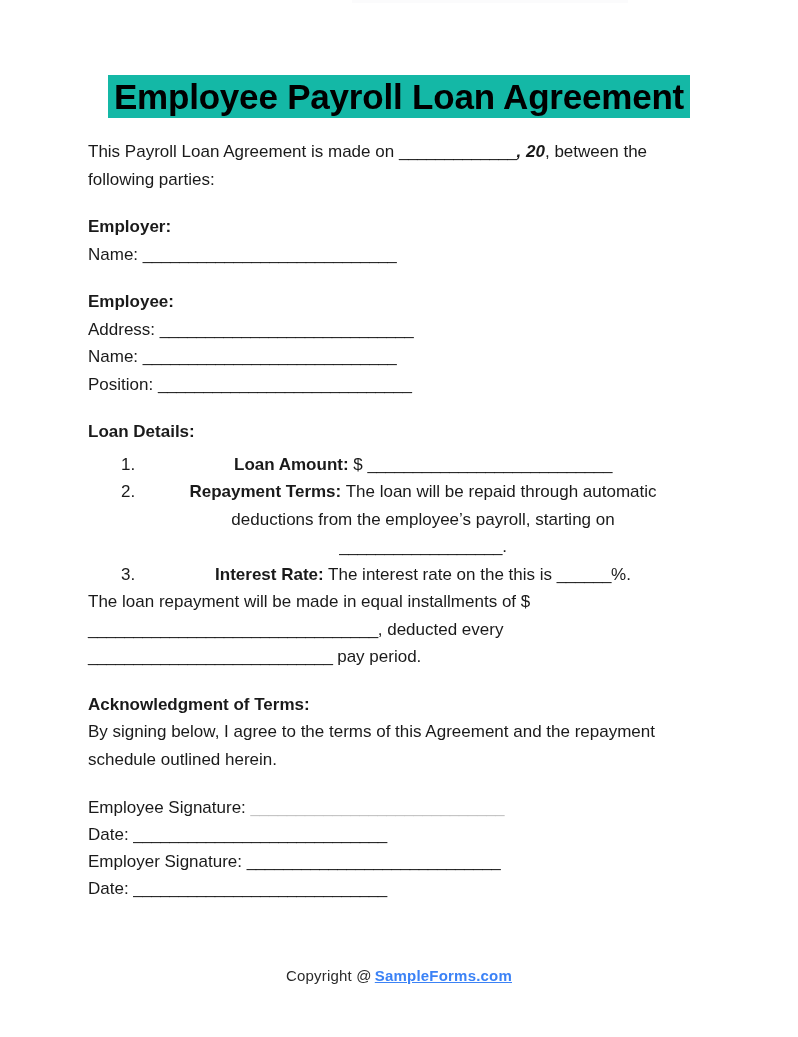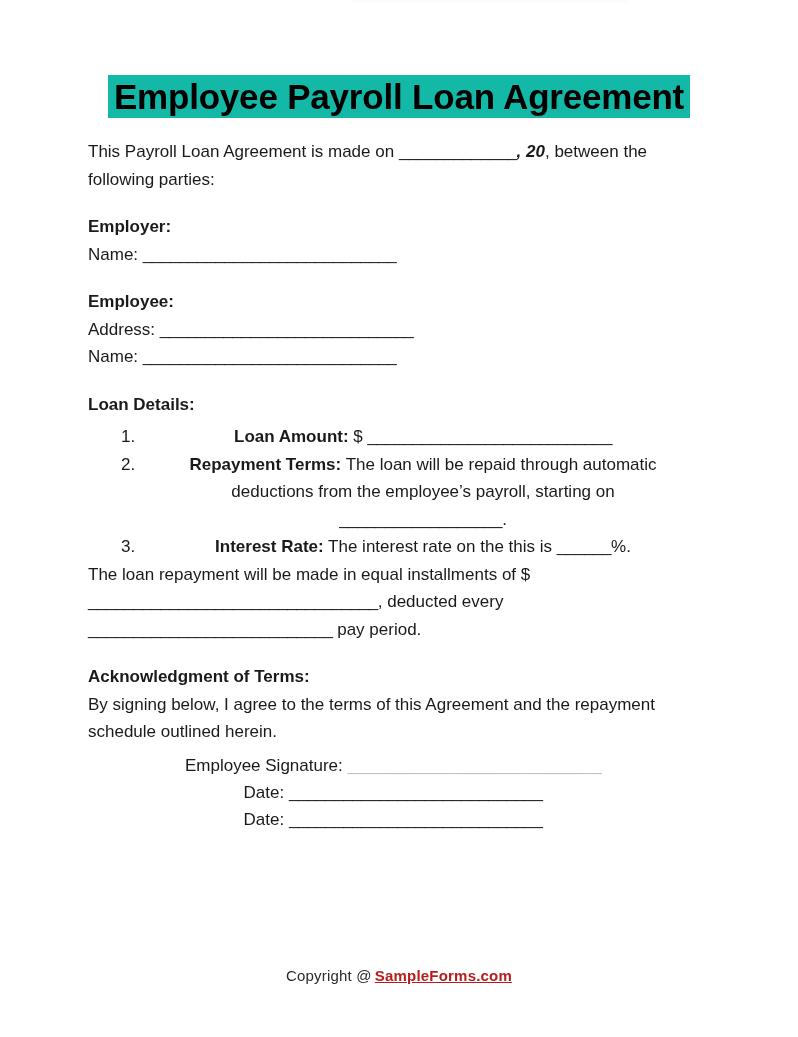--- a/index.html
+++ b/index.html
@@ -90,39 +90,38 @@
     text-align: center;
   }
   ol.loan-list li {
     margin: 0;
     padding-left: 8px;
     line-height: 27.5px;
   }
 
   
   .sig-block {
-    margin-top: 6px;
+    margin-top: 21px;
     line-height: 27px;
-    text-align: center;
   }
   .sig-line { margin: 0; }
 
   
   .footer {
     position: absolute;
     top: 967px;
     left: 0;
     width: 798px;
     text-align: center;
     font-size: 15px;
     color: #2b2b2b;
     letter-spacing: 0.2px;
   }
   .footer .brand {
-    color: #b91c1c;
+    color: #3b82f6;
     font-weight: bold;
     text-decoration: underline;
     margin-left: 3px;
   }
 </style>
 </head>
 <body>
 
 <div class="top-artifact"></div>
 
@@ -135,37 +134,39 @@
   <div class="content">
 
     <p class="para block-gap"><span>This Payroll Loan Agreement is made on </span><span class="fill">_____________</span><span class="bolditalic">, 20</span><span>, between the following parties:</span></p>
 
     <p class="para block-gap bold">Employer:</p>
     <p class="para tight"><span>Name: </span><span class="fill">____________________________</span></p>
     <p class="para block-gap bold">Employee:</p>
 
     <p class="para tight"><span>Address: </span><span class="fill">____________________________</span></p>
     <p class="para tight"><span>Name: </span><span class="fill">____________________________</span></p>
+    <p class="para tight"><span>Position: </span><span class="fill">____________________________</span></p>
 
     <p class="para block-gap bold">Loan Details:</p>
 
     <ol class="loan-list">
       <li><span class="bold">Loan Amount:</span><span> $ </span><span class="fill">___________________________</span><span></span></li>
       <li><span class="bold">Repayment Terms:</span><span> The loan will be repaid through automatic deductions from the employee’s payroll, starting on </span><span class="fill">__________________</span><span>.</span></li>
       <li><span class="bold">Interest Rate:</span><span> The interest rate on the this is </span><span class="fill">______</span><span>%.</span></li>
     </ol>
 
     <p class="para tight"><span>The loan repayment will be made in equal installments of $ </span><span class="fill">________________________________</span><span>, deducted every </span><span class="fill">___________________________</span><span> pay period.</span></p>
 
     <p class="para block-gap bold">Acknowledgment of Terms:</p>
     <p class="para tight">By signing below, I agree to the terms of this Agreement and the repayment schedule outlined herein.</p>
 
     <div class="sig-block">
       <p class="sig-line"><span>Employee Signature: </span><span class="fill-light">____________________________</span></p>
       <p class="sig-line"><span>Date: </span><span class="fill">____________________________</span></p>
+      <p class="sig-line"><span>Employer Signature: </span><span class="fill">____________________________</span></p>
       <p class="sig-line"><span>Date: </span><span class="fill">____________________________</span></p>
     </div>
 
   </div>
 
   <div class="footer">
     <span>Copyright @</span><a class="brand" href="#">SampleForms.com</a>
   </div>
 
 </div>

